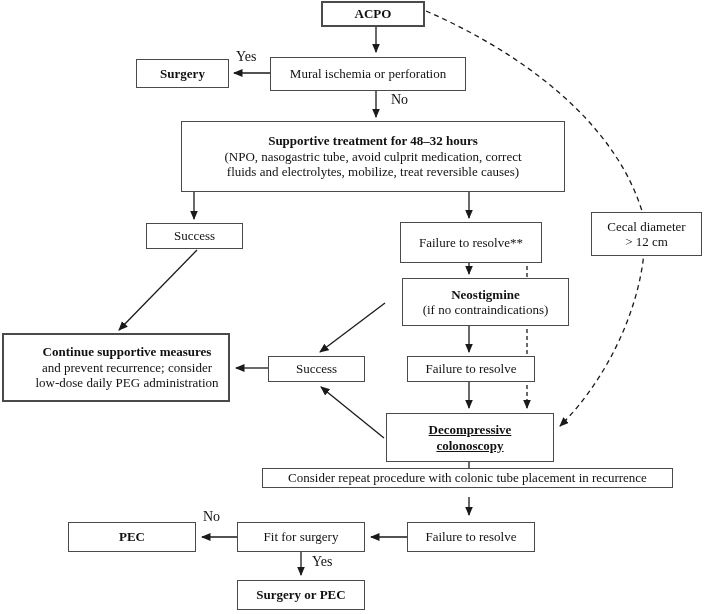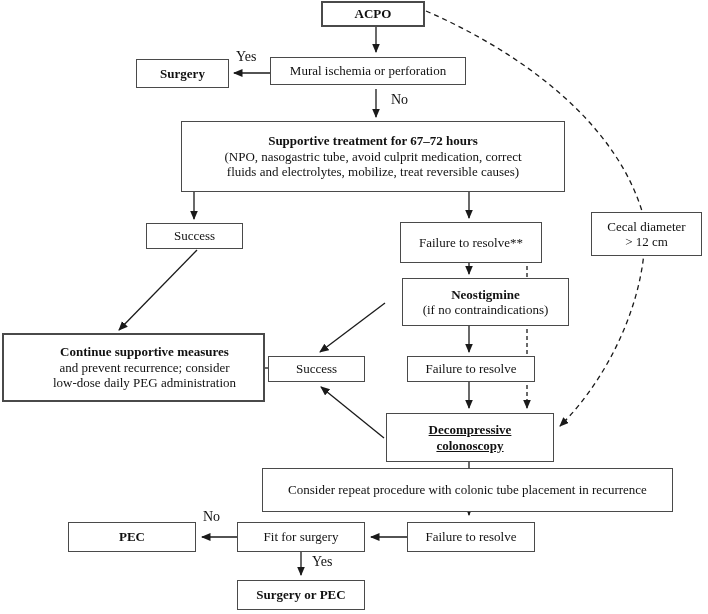--- a/index.html
+++ b/index.html
@@ -16,31 +16,31 @@
     text-align:center;font-size:13px;line-height:15.5px;
   }
   .node.thick{border-width:2px;}
   .node .b{font-weight:bold;}
   .edge-label{
     position:absolute;z-index:3;font-size:14px;background:transparent;
   }
   
   #n-acpo        {left:321px;top:1px;  width:104px;height:26px;}
   #n-surgery     {left:136px;top:59px; width:93px; height:29px;}
-  #n-mural       {left:270px;top:57px; width:196px;height:28px;}
+  #n-mural       {left:270px;top:57px; width:196px;height:34px;}
   #n-supportive  {left:181px;top:121px;width:384px;height:71px;}
   #n-success1    {left:146px;top:223px;width:97px; height:26px;}
   #n-failure1    {left:400px;top:222px;width:142px;height:41px;}
   #n-cecal       {left:591px;top:212px;width:111px;height:44px;}
   #n-neostigmine {left:402px;top:278px;width:167px;height:48px;}
-  #n-continue    {left:2px;  top:333px;width:263px;height:69px;border-width:2px;padding-left:22px;}
+  #n-continue    {left:2px;  top:333px;width:228px;height:69px;border-width:2px;padding-left:22px;}
   #n-success2    {left:268px;top:356px;width:97px; height:26px;}
   #n-failure2    {left:407px;top:356px;width:128px;height:26px;}
   #n-decompress  {left:386px;top:413px;width:168px;height:49px;text-decoration:underline;}
-  #n-repeat      {left:262px;top:468px;width:411px;height:44px;}
+  #n-repeat      {left:262px;top:468px;width:411px;height:20px;}
   #n-pec         {left:68px; top:522px;width:128px;height:30px;}
   #n-fit         {left:237px;top:522px;width:128px;height:30px;}
   #n-failure3    {left:407px;top:522px;width:128px;height:30px;}
   #n-surgpec     {left:237px;top:580px;width:128px;height:30px;}
   
   #l-yes-top   {left:236px;top:49px;}
   #l-no-top    {left:391px;top:92px;}
   #l-no-bottom {left:203px;top:509px;}
   #l-yes-bottom{left:312px;top:554px;}
 </style>
@@ -84,21 +84,21 @@
 
   <div class="node" id="n-surgery">
     <span class="b">Surgery</span>
   </div>
 
   <div class="node" id="n-mural">
     <span>Mural ischemia or perforation</span>
   </div>
 
   <div class="node" id="n-supportive">
-    <span class="b">Supportive treatment for 67–72 hours</span>
+    <span class="b">Supportive treatment for 48–32 hours</span>
     <span>(NPO, nasogastric tube, avoid culprit medication, correct</span>
     <span>fluids and electrolytes, mobilize, treat reversible causes)</span>
   </div>
 
   <div class="node" id="n-success1">
     <span>Success</span>
   </div>
 
   <div class="node" id="n-failure1">
     <span>Failure to resolve**</span>

